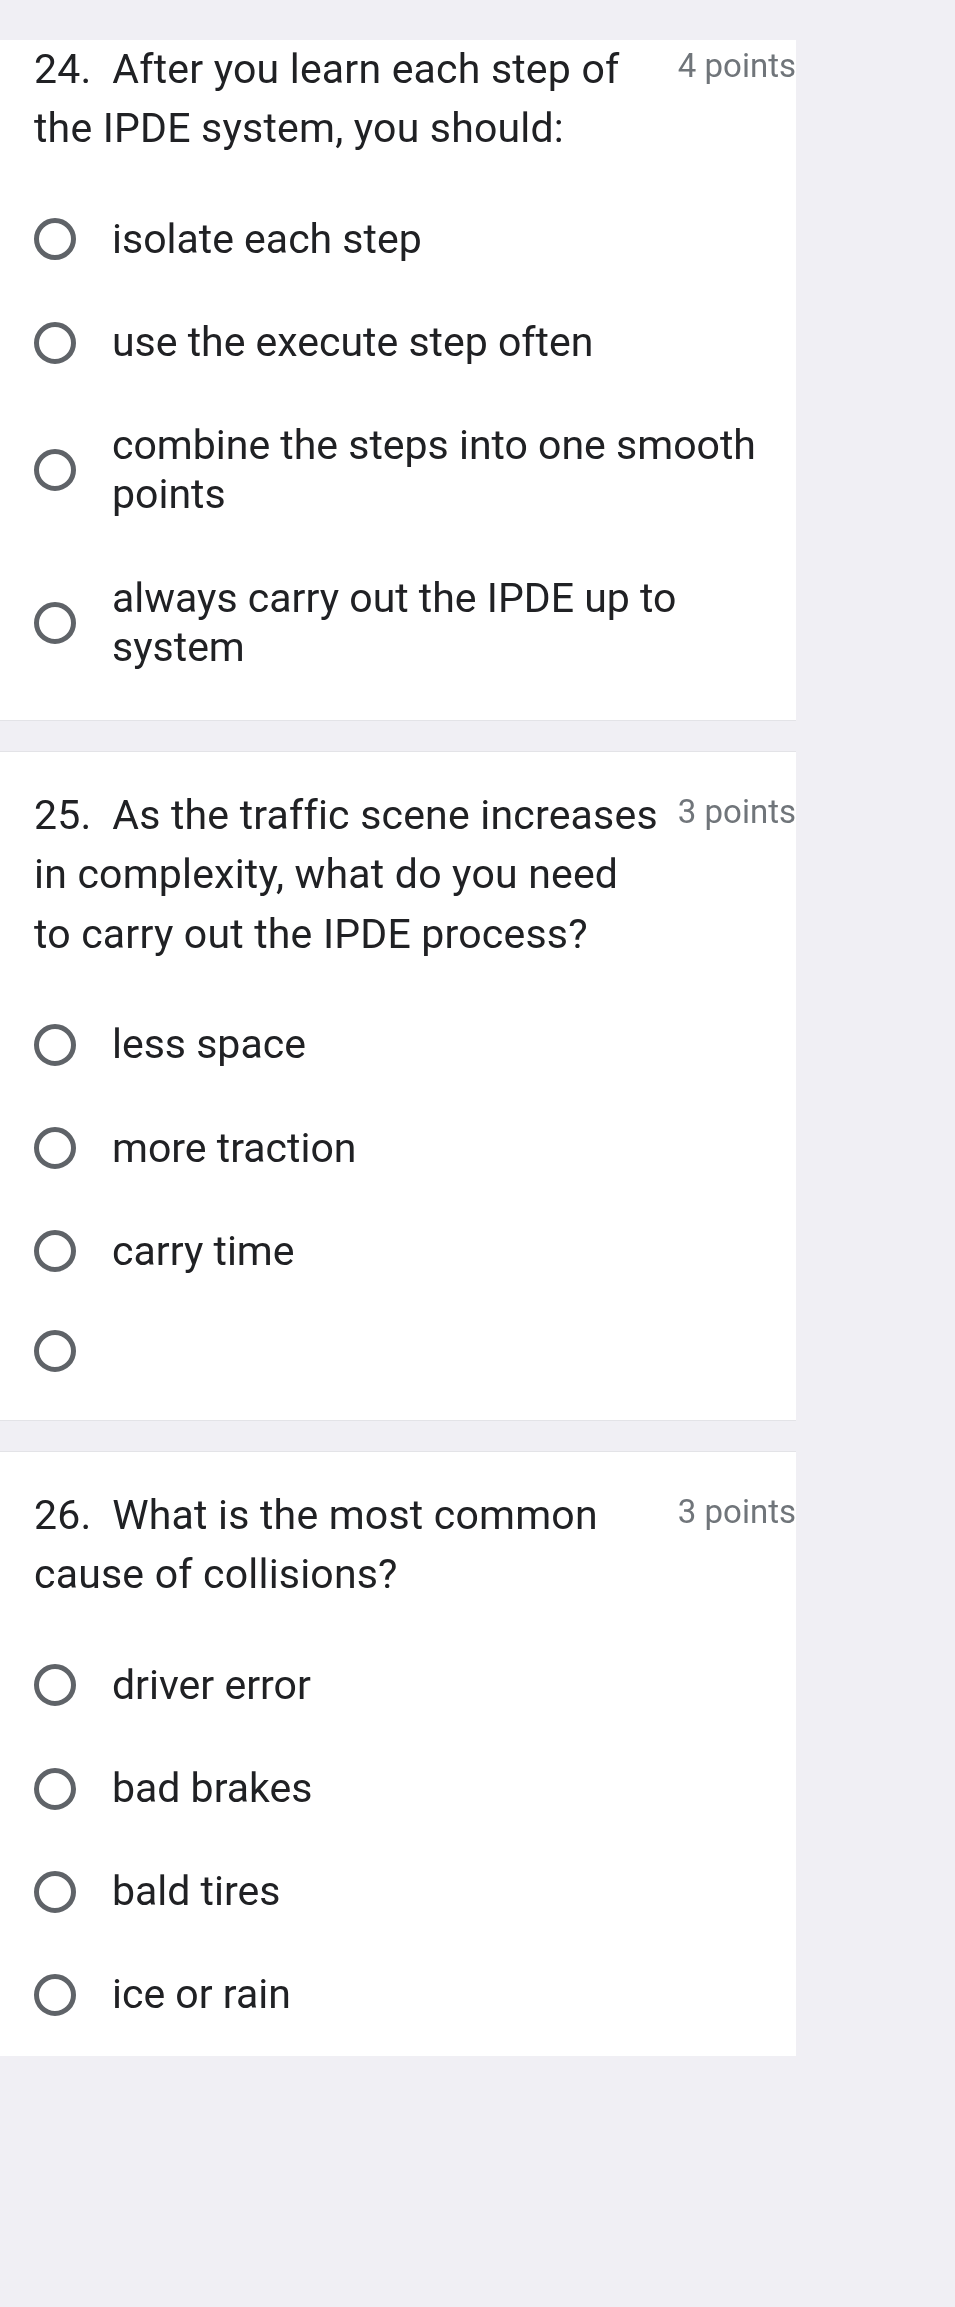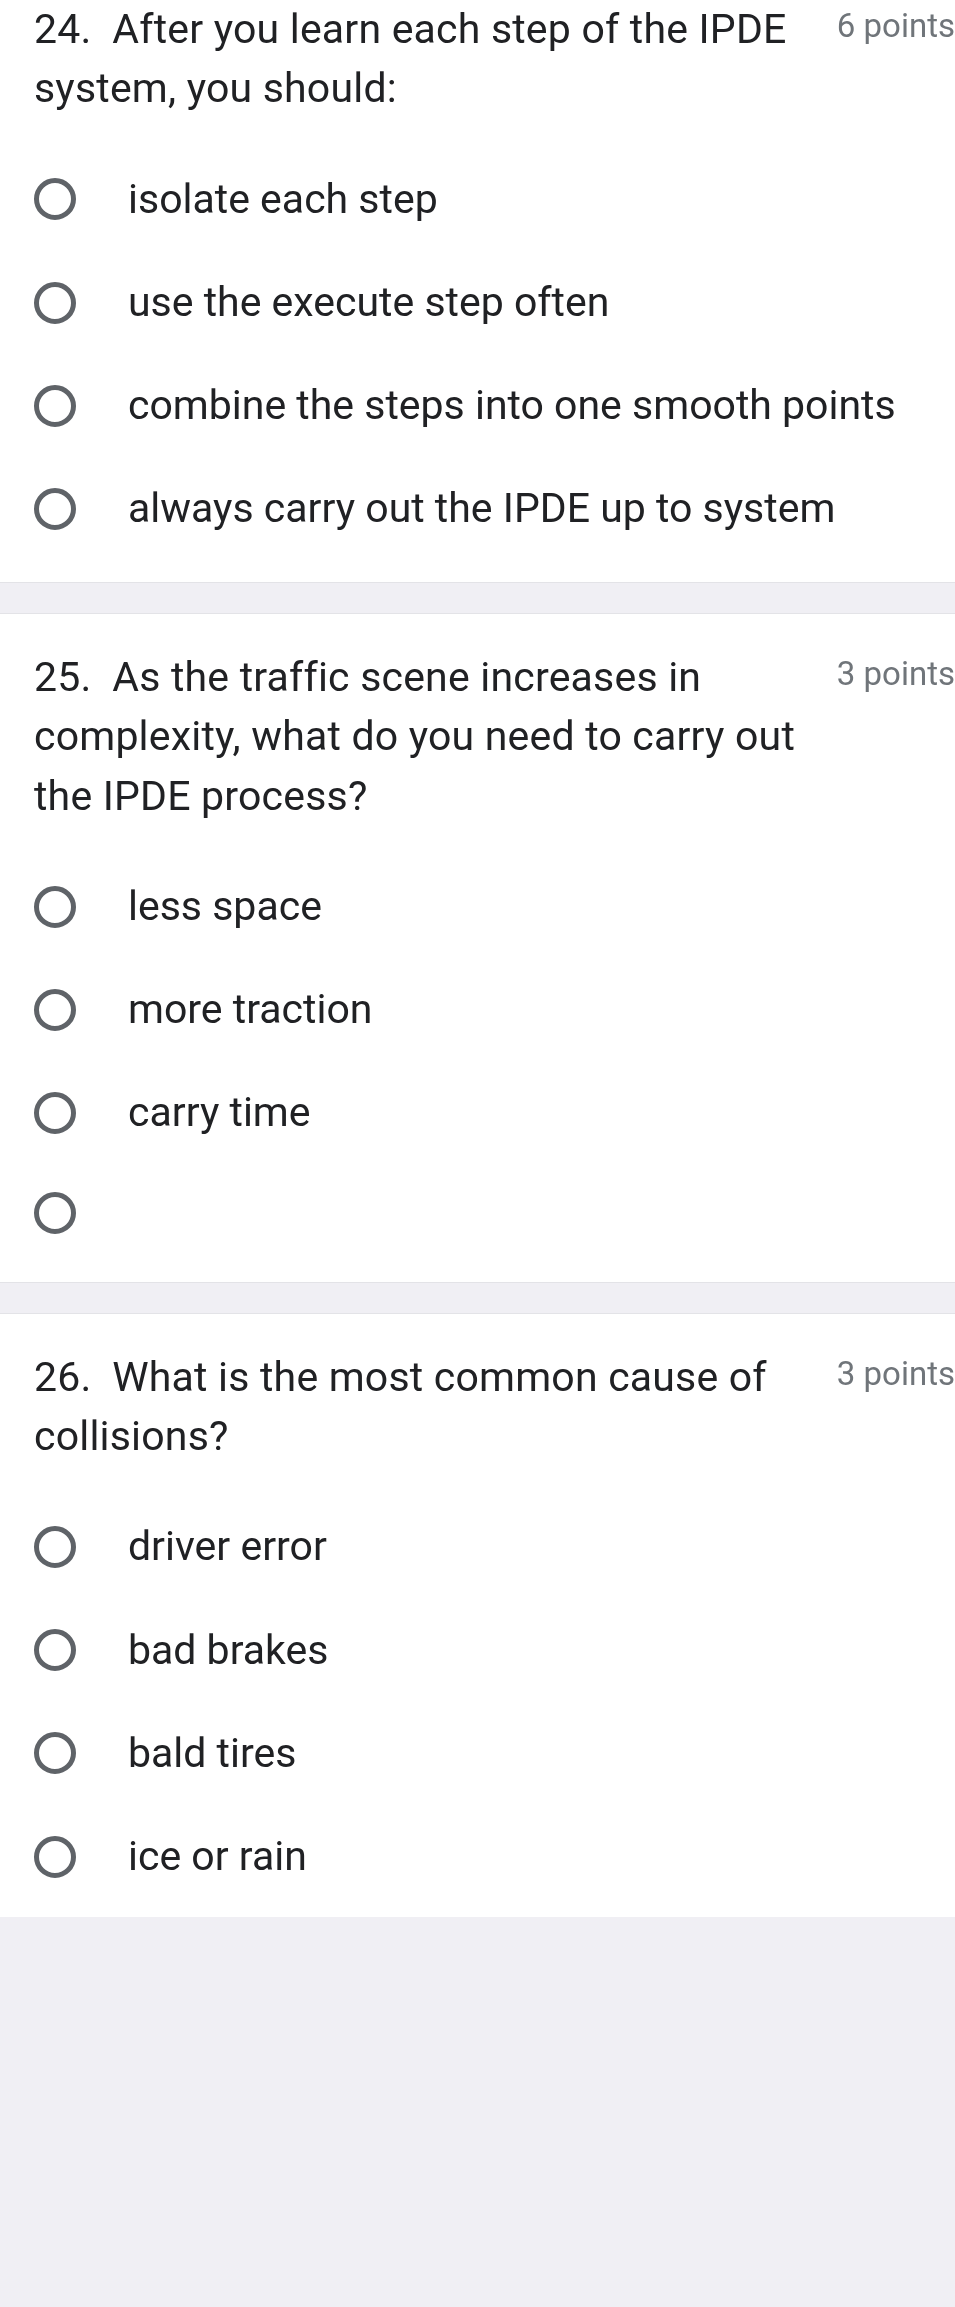--- a/index.html
+++ b/index.html
@@ -2,21 +2,21 @@
 <html><head>
 <meta charset="utf-8">
 <style>
   * { box-sizing: border-box; }
   html, body {
     margin: 0; padding: 0;
     background: #f0eff4;
     font-family: Roboto, "Helvetica Neue", Arial, sans-serif;
     color: #202124;
   }
-  .page { width: 955px; }
+  .page { width: 796px; margin-top: 40px; }
   .card {
     background: #ffffff;
     border-top: 1px solid #e3e3e7;
     border-bottom: 1px solid #e3e3e7;
     padding: 34px 0 48px 0;
     margin-bottom: 30px;
   }
   .card:first-child { border-top: none; padding-top: 0; }
   .card-inner { padding: 0 0 0 34px; }
   .q-header {
@@ -38,21 +38,21 @@
     color: #70757a;
     white-space: nowrap;
     padding-left: 20px;
     padding-top: 6px;
     font-weight: 400;
   }
   .options { display: flex; flex-direction: column; gap: 54px; }
   .option {
     display: flex;
     align-items: center;
-    gap: 52px;
+    gap: 36px;
     cursor: pointer;
   }
   .radio {
     width: 42px; height: 42px;
     border: 5px solid #5f6368;
     border-radius: 50%;
     flex: 0 0 auto;
     background: #fff;
   }
   .option-label {
@@ -67,21 +67,21 @@
 
 <div class="page">
 
   <div class="card">
     <div class="card-inner">
       <div class="q-header">
         <div class="q-title">
           <span>24.</span>&nbsp;
           <span>After you learn each step of the IPDE system, you should:</span>
         </div>
-        <div class="q-points">6 points</div>
+        <div class="q-points">4 points</div>
       </div>
       <div class="options">
         <div class="option">
           <span class="radio"></span>
           <span class="option-label">isolate each step</span>
         </div>
         <div class="option">
           <span class="radio"></span>
           <span class="option-label">use the execute step often</span>
         </div>

